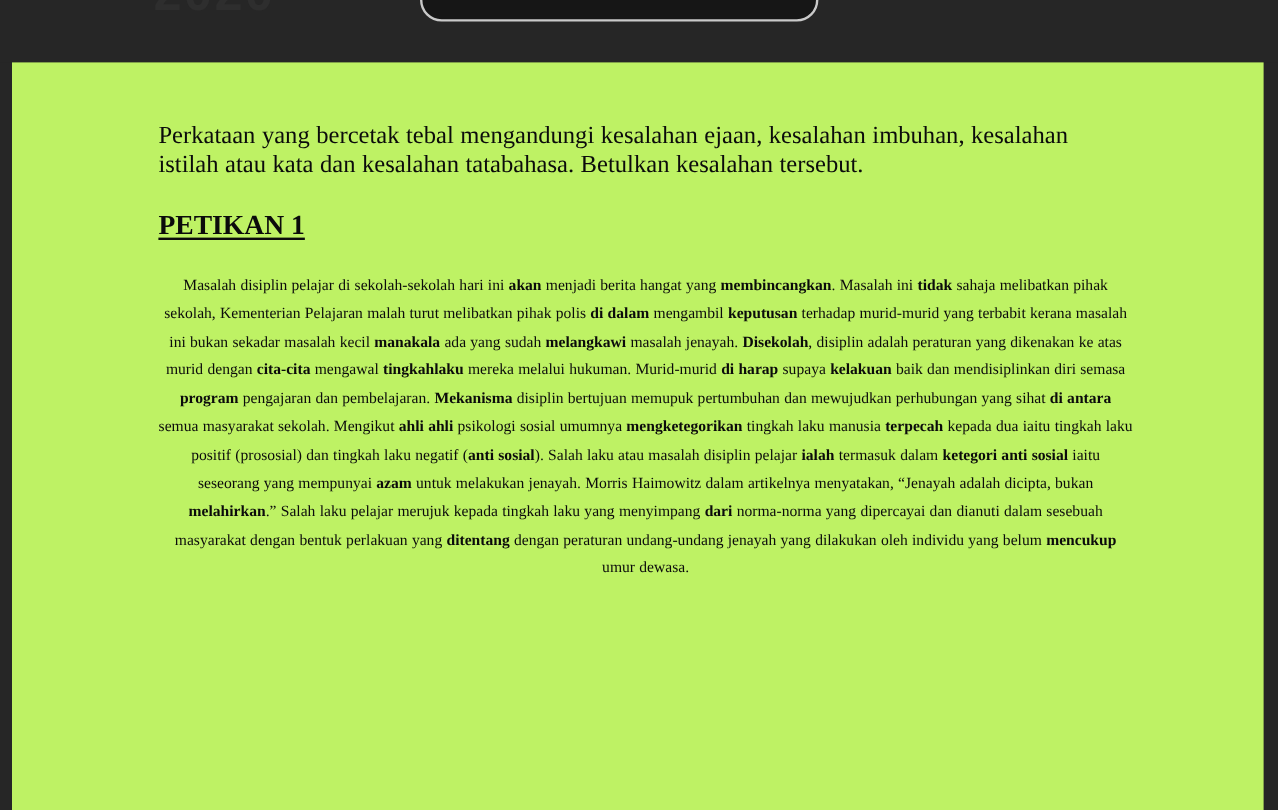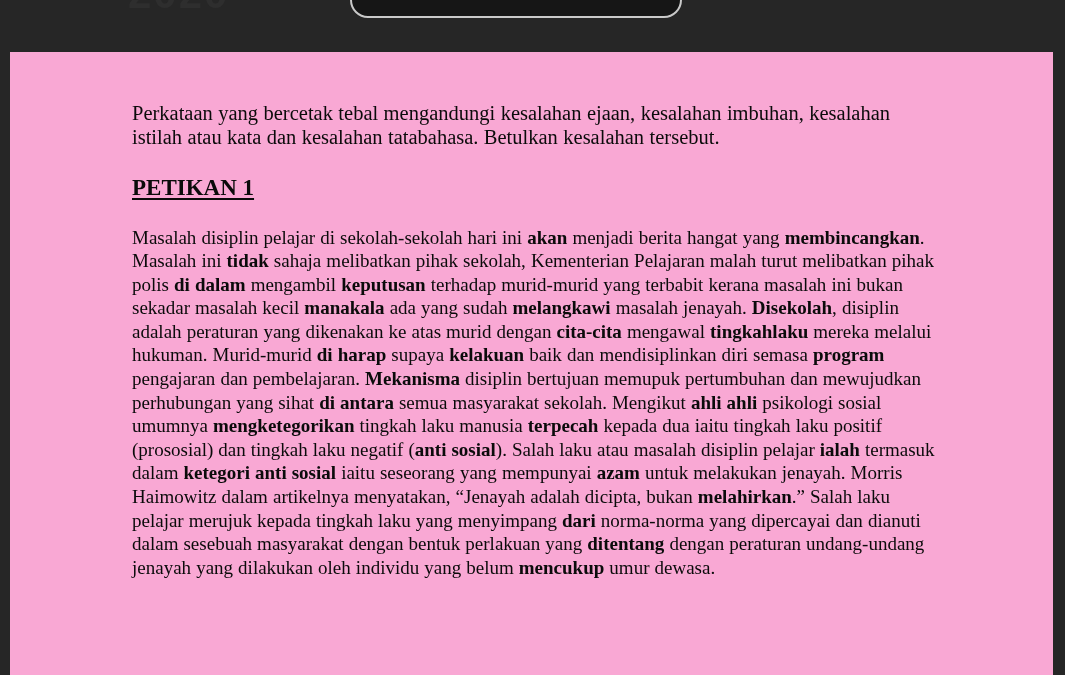--- a/index.html
+++ b/index.html
@@ -67,21 +67,21 @@
     overflow: hidden;
   }
 
   
   .doc-page {
     position: absolute;
     left: 10px;
     top: 52px;
     width: 1043px;
     height: 623px;
-    background: #f9a8d4;
+    background: #bef264;
     overflow: hidden;
   }
 
   .doc-body {
     position: absolute;
     left: 122px;
     top: 50px;
     width: 812px;
   }
 
@@ -103,22 +103,23 @@
     line-height: 23.5px;
     font-weight: bold;
     color: #0b0b0b;
     text-decoration: underline;
     text-underline-offset: 3px;
     display: inline-block;
     margin: 0 0 26px 0;
   }
 
   .body-para {
-    font-size: 19px;
+    font-size: 13px;
     line-height: 23.6px;
+    text-align: center;
   }
 
   .body-para b {
     font-weight: bold;
   }
 </style>
 </head>
 <body>
 
 <div id="app">

